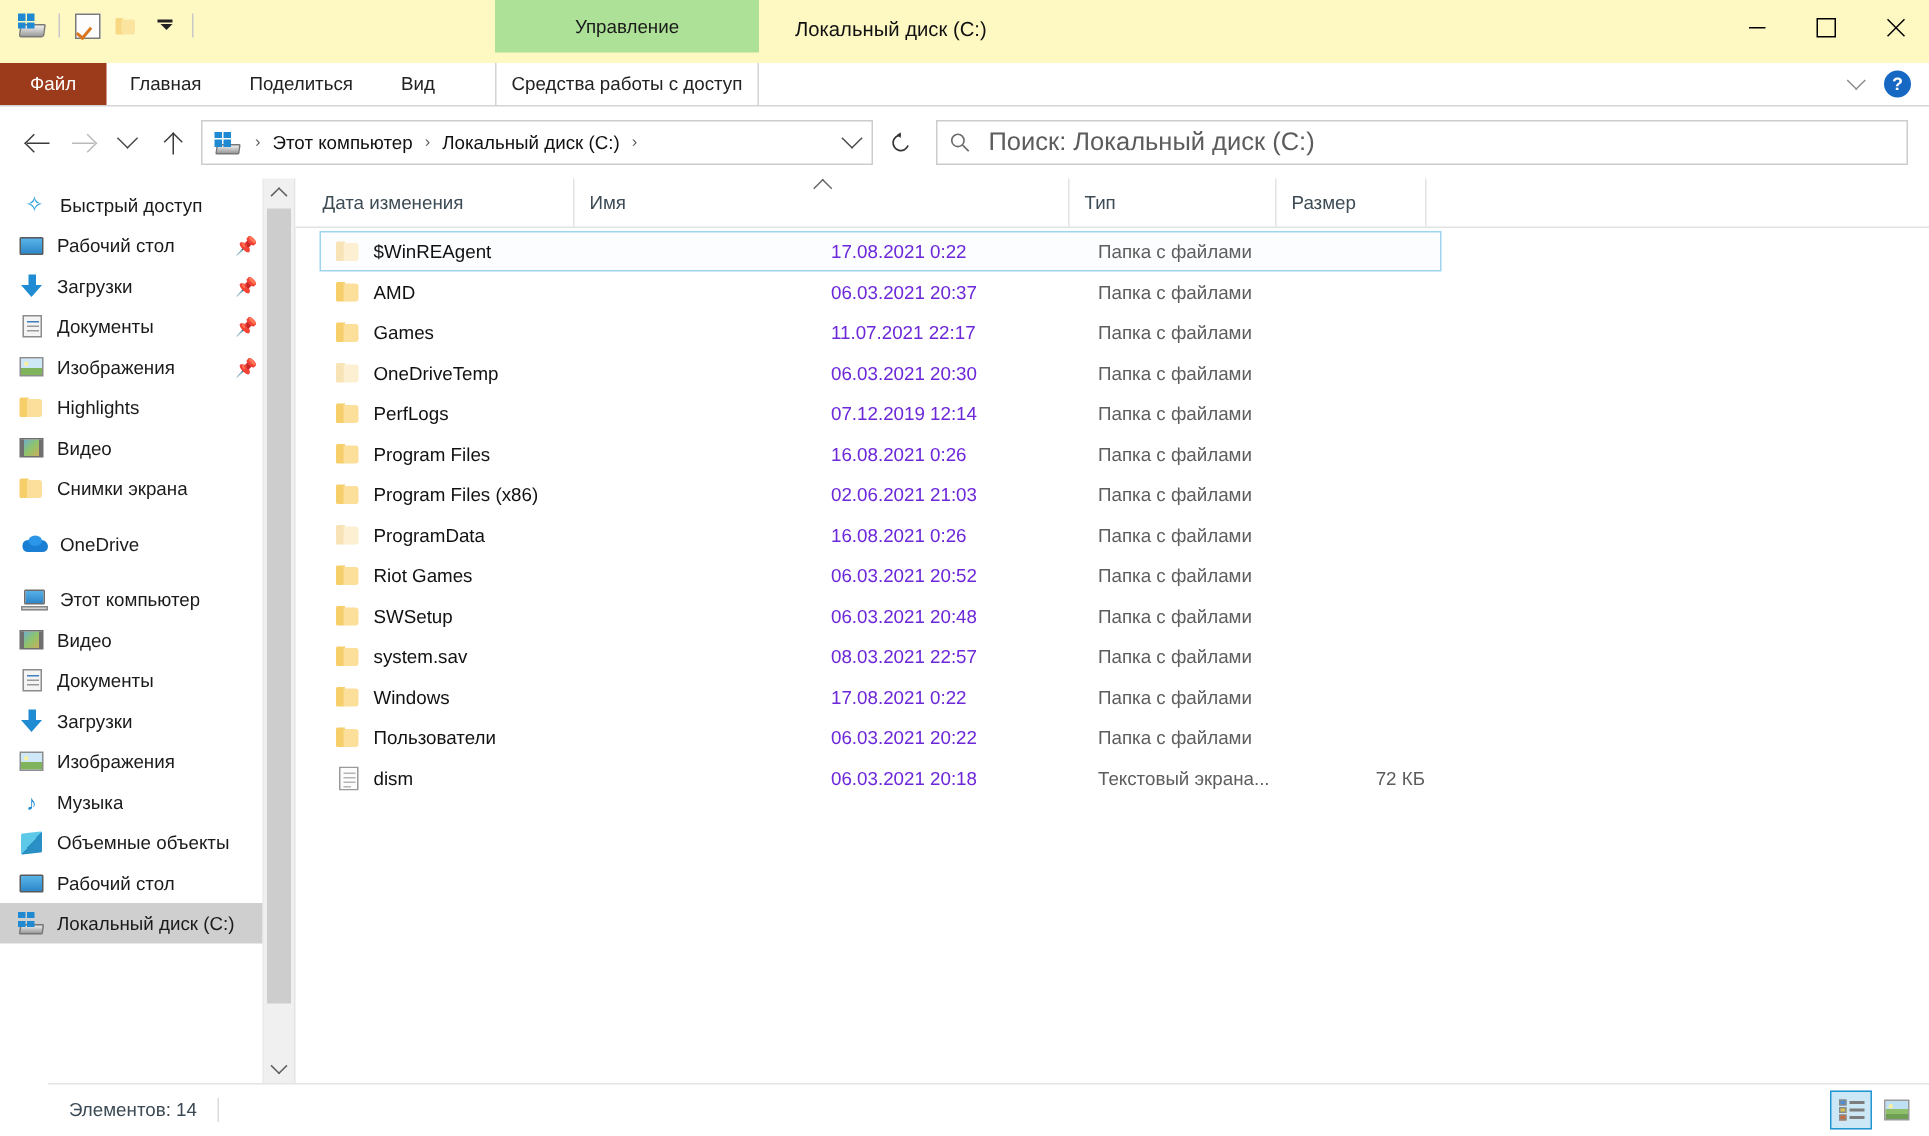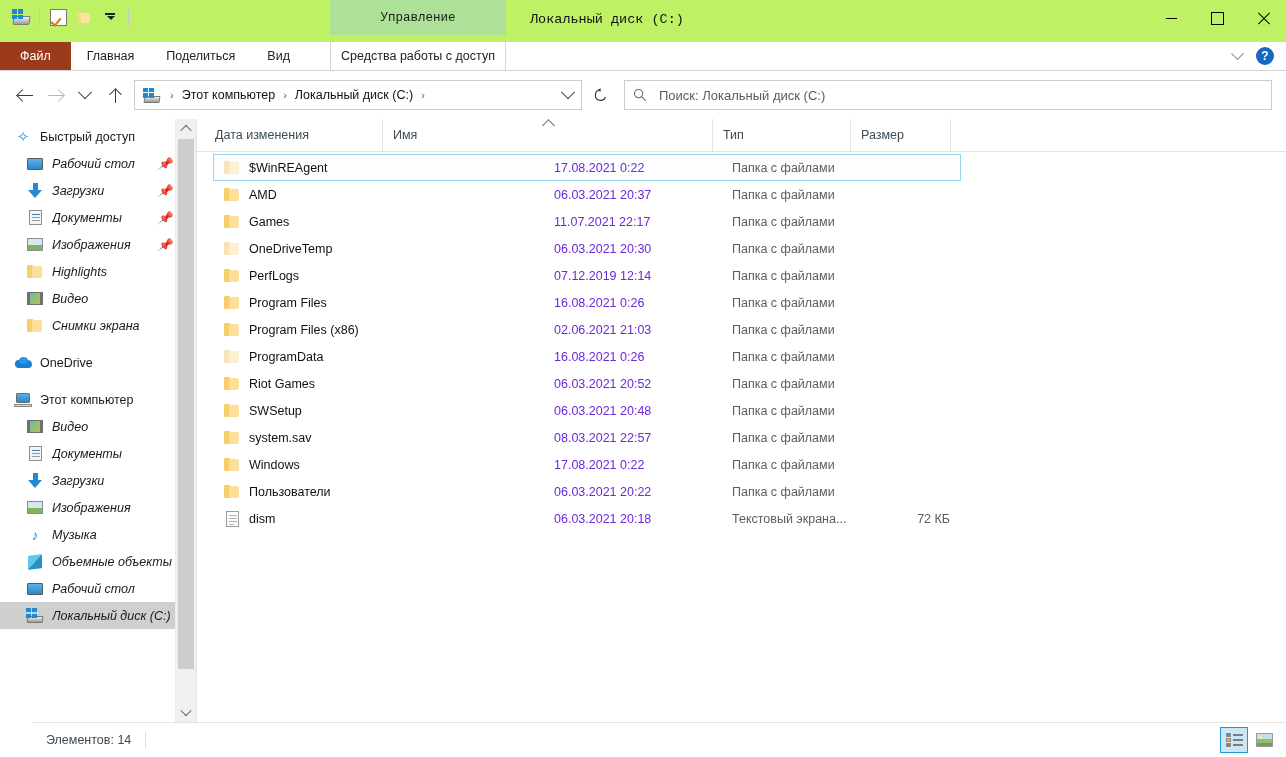--- a/index.html
+++ b/index.html
@@ -25,24 +25,23 @@
     background: #ffffff;
     display: flex;
     flex-direction: column;
   }
 
   
   .titlebar {
     position: relative;
     height: 42px;
     flex: 0 0 42px;
-    background: #bef264;
+    background: #fef9c3;
     display: flex;
     align-items: flex-start;
-    font-family: Liberation Mono, monospace;
   }
   .qat {
     display: flex;
     align-items: center;
     height: 34px;
     padding-left: 8px;
     gap: 0px;
   }
   .qat-icon {
     width: 26px;
@@ -378,21 +377,21 @@
     padding: 0 8px;
     margin-left: 6px;
     margin-right: 4px;
   }
   .search-icon { margin-right: 10px; display: flex; align-items: center; }
   .search-input {
     border: none;
     outline: none;
     flex: 1;
     font-family: "Liberation Sans", sans-serif;
-    font-size: 13px;
+    font-size: 17px;
     color: #4d7c0f;
     background: transparent;
   }
   .search-input::placeholder { color: #5c5c5c; opacity: 1; }
 
   
   .body {
     flex: 1;
     display: flex;
     min-height: 0;
@@ -418,21 +417,21 @@
     align-items: center;
     padding-left: 18px;
     font-size: 12.5px;
     color: #1a1a1a;
     white-space: nowrap;
     cursor: default;
     position: relative;
   }
   .nav-item.selected { background: #cfcfcf; }
   .nav-item.root { padding-left: 14px; }
-  .nav-item.child { padding-left: 26px; font-style: italic; }
+  .nav-item.child { padding-left: 12px; }
   .nav-item .ni-icon {
     width: 18px;
     margin-right: 8px;
     display: flex;
     align-items: center;
     justify-content: center;
     flex: 0 0 18px;
   }
   .nav-item .ni-label {
     overflow: hidden;

